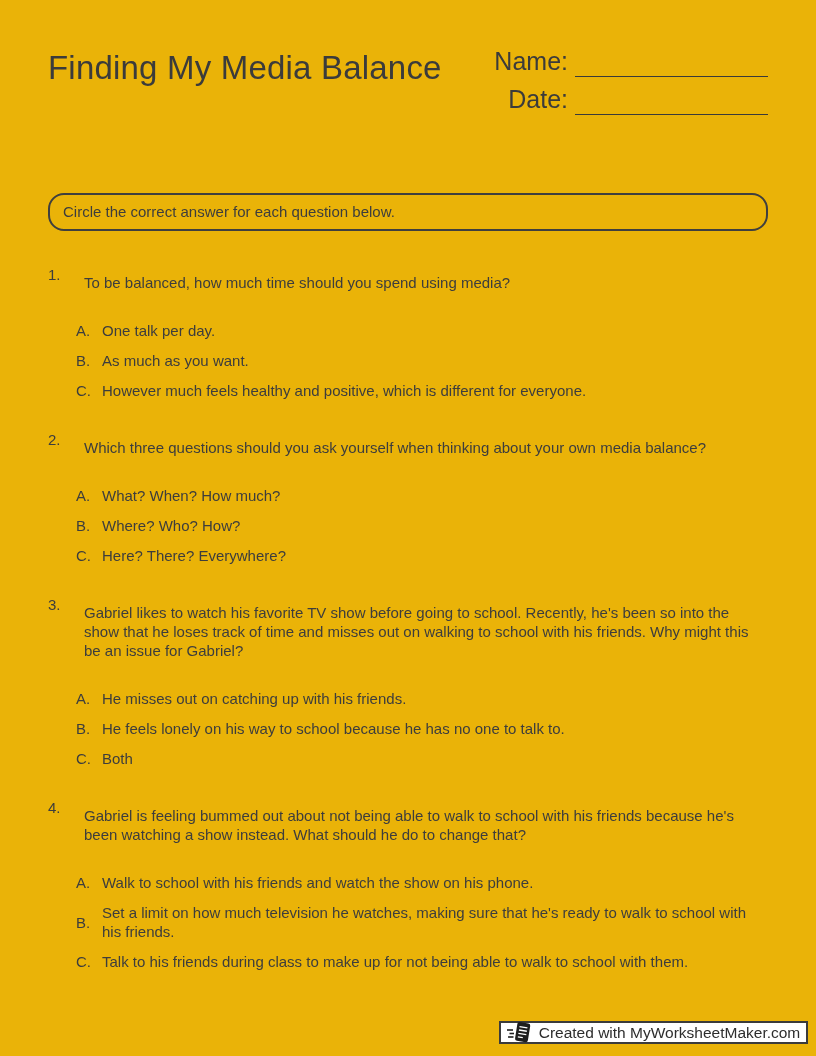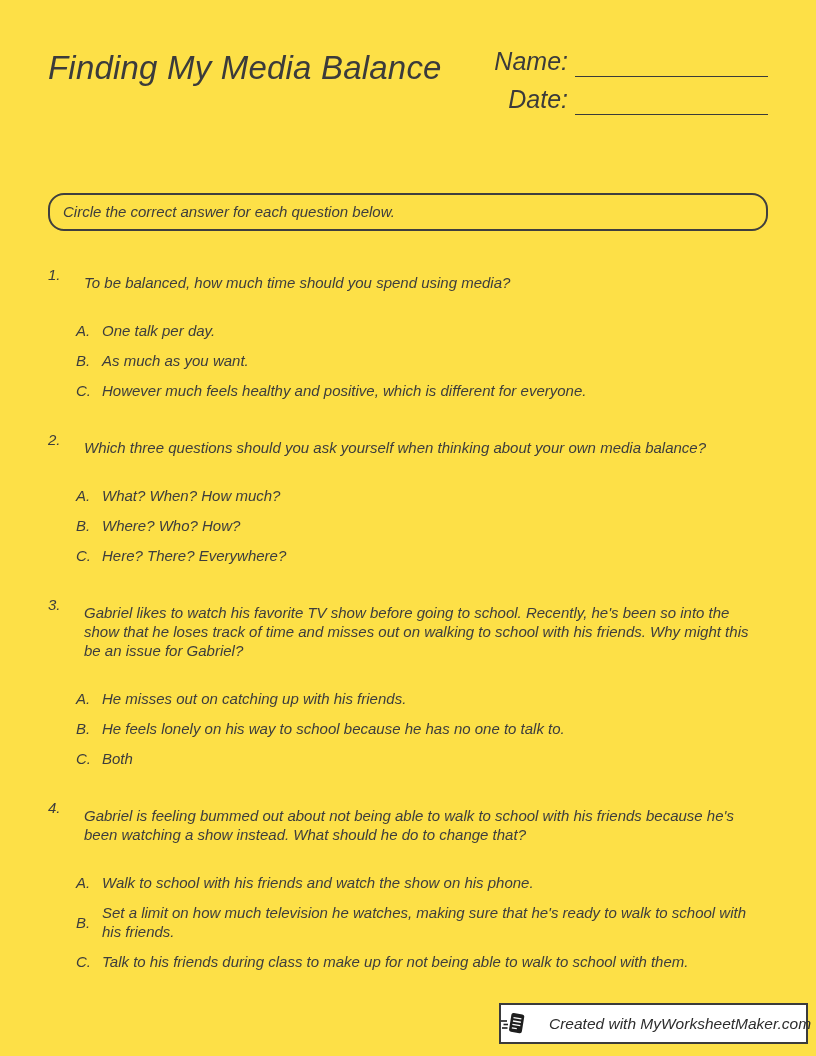--- a/index.html
+++ b/index.html
@@ -9,22 +9,21 @@
     height: 1056px;
     background: #ffffff;
     font-family: "Liberation Sans", "DejaVu Sans", sans-serif;
     color: #3d3d3d;
   }
   .page {
     position: relative;
     width: 816px;
     height: 1056px;
     overflow: hidden;
-    background: #fde047;
-    font-style: italic;
+    background: #eab308;
   }
 
   
   .header {
     display: flex;
     justify-content: space-between;
     align-items: flex-start;
     padding: 46px 48px 0 48px;
   }
   .page-title {
@@ -102,26 +101,27 @@
     align-self: center;
   }
   .opt-text { margin: 0; flex: 1; }
 
   
   .credit-box {
     position: absolute;
     right: 8px;
     bottom: 12px;
     width: 309px;
-    height: 41px;
+    height: 23px;
     border: 2px solid #3b3b3b;
     background: #ffffff;
     display: flex;
     align-items: center;
-    gap: 24px;
+    justify-content: center;
+    gap: 8px;
   }
   .credit-text {
     font-size: 15.5px;
     color: #2d2d2d;
     white-space: nowrap;
   }
   .credit-icon { flex-shrink: 0; display: inline-flex; }
 </style>
 </head>
 <body>

